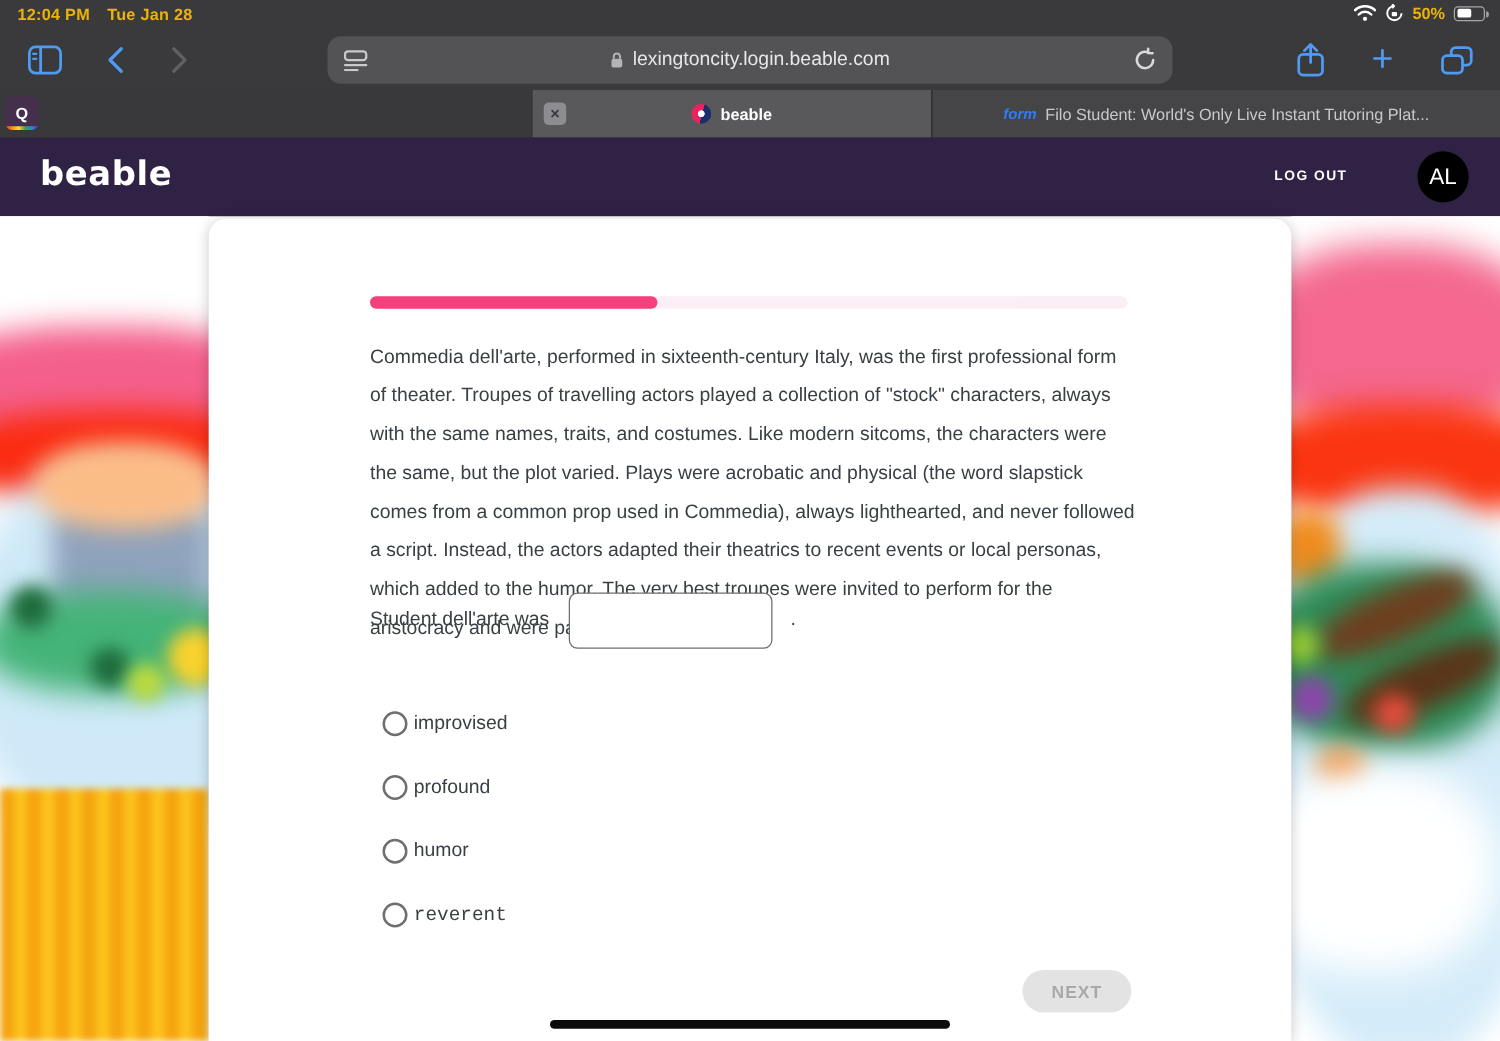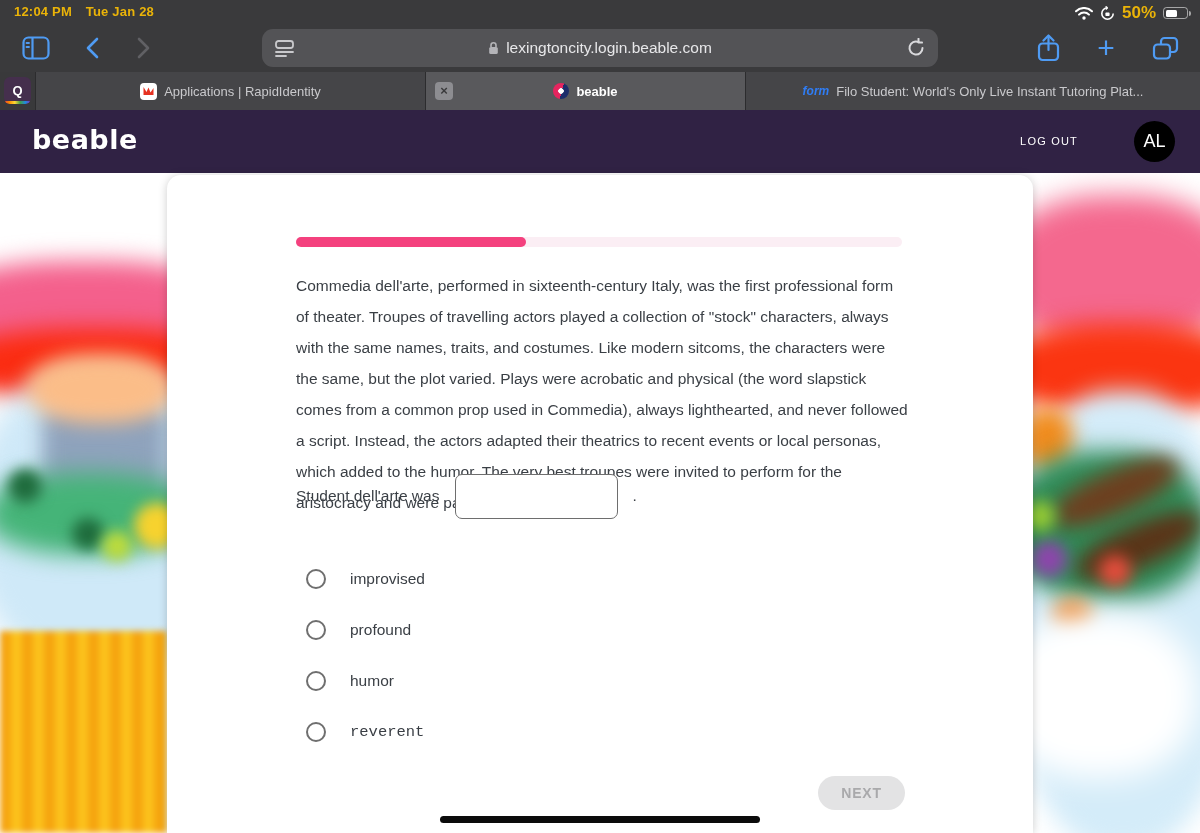--- a/index.html
+++ b/index.html
@@ -5,21 +5,21 @@
   * { margin:0; padding:0; box-sizing:border-box; }
   html,body { width:1200px; height:833px; overflow:hidden; }
   body { font-family:"Liberation Sans", sans-serif; }
   .screen { position:relative; width:1200px; height:833px; background:#3a3a3c; overflow:hidden; }
 
   
   .status-bar { position:absolute; left:0; top:0; width:1200px; height:24px; color:#eab308; }
   .sb-left { position:absolute; left:14px; top:4px; font-size:13px; font-weight:700; letter-spacing:.2px; }
   .sb-left span { margin-right:10px; }
   .sb-right { position:absolute; right:12px; top:3px; display:flex; align-items:center; gap:7px; }
-  .sb-right .pct { font-size:17px; font-weight:700; }
+  .sb-right .pct { font-size:13px; font-weight:700; }
   .battery { position:relative; width:25px; height:12px; border:1px solid rgba(255,255,255,.55); border-radius:3.5px; }
   .battery .fill { position:absolute; left:1.5px; top:1.5px; bottom:1.5px; width:50%; background:#fff; border-radius:1.5px; }
   .battery .nub { position:absolute; right:-4px; top:3px; width:2.5px; height:5px; background:rgba(255,255,255,.55); border-radius:0 2px 2px 0; }
 
   
   .toolbar { position:absolute; left:0; top:24px; width:1200px; height:48px; }
   .tb-btn { position:absolute; top:0; height:48px; display:flex; align-items:center; justify-content:center; background:none; border:none; cursor:pointer; }
   .url-pill { position:absolute; left:262px; top:5px; width:676px; height:38px; background:#535356; border-radius:11px; display:flex; align-items:center; }
   .url-reader { position:absolute; left:13px; top:11px; }
   .url-center { flex:1; display:flex; align-items:center; justify-content:center; gap:7px; color:#e7e7e9; font-size:15.5px; }
@@ -34,39 +34,39 @@
   .tab-close { position:absolute; left:9px; top:10px; width:18px; height:18px; border-radius:4px; background:#8d8d91; color:#3a3a3c; font-size:13px; line-height:17px; text-align:center; font-weight:700; cursor:pointer; }
   .fav-rapid { width:17px; height:17px; border-radius:4px; background:#fff; display:flex; align-items:center; justify-content:center; }
   .fav-beable { width:16px; height:16px; border-radius:50%;
       background: radial-gradient(circle at 50% 50%, #ffffff 0 2.5px, transparent 3px),
                   linear-gradient(105deg, #e5255f 54%, #1d2d6b 54%); }
   .fav-filo { color:#2f7df6; font-size:12px; font-weight:700; font-style:italic; }
 
   
   .app-header { position:absolute; left:0; top:110px; width:1200px; height:63px; background:#302244; }
   .logo { position:absolute; left:32px; top:14px; color:#fff; font-family:"DejaVu Sans", sans-serif; font-weight:800; font-size:27px; letter-spacing:.5px; }
-  .logout { position:absolute; right:122px; top:25px; color:#fff; font-size:11px; font-weight:400; letter-spacing:1.2px; background:none; border:none; cursor:pointer; }
+  .logout { position:absolute; right:122px; top:25px; color:#fff; font-size:11px; font-weight:700; letter-spacing:1.2px; background:none; border:none; cursor:pointer; }
   .avatar { position:absolute; right:25px; top:11px; width:41px; height:41px; border-radius:50%; background:#000000; color:#fff; font-size:18px; display:flex; align-items:center; justify-content:center; cursor:pointer; }
 
   
   .page { position:absolute; left:0; top:173px; width:1200px; height:660px; background:#fff; }
   .bg-strip { position:absolute; top:0; height:660px; overflow:hidden; background:#fff; }
   .bg-strip.left { left:0; width:167px; }
   .bg-strip.right { left:1033px; width:167px; }
   .blob { position:absolute; filter:blur(12px); border-radius:45%; }
 
   
   .card { position:absolute; left:167px; top:2px; width:866px; height:658px; background:#fff; border-radius:14px 14px 0 0; box-shadow:0 1px 10px rgba(0,0,0,.20); }
   .progress { position:absolute; left:129px; top:62px; width:606px; height:10px; border-radius:5px; background:#fbeef4; }
   .progress .bar { height:10px; border-radius:5px; background:#f4417e; }
   .passage { position:absolute; left:129px; top:95px; width:614px; font-size:15.5px; line-height:31px; color:#3a3f45; }
   .question-row { position:absolute; left:129px; top:298px; height:46px; display:flex; align-items:center; color:#3a3f45; font-size:15.5px; }
   .answer-box { margin-left:16px; width:163px; height:45px; border:1px solid #6e6e6e; border-radius:7px; background:#fff; font-size:16px; padding:0 10px; color:#3a3f45; }
   .q-period { margin-left:14px; }
-  .option { position:absolute; left:139px; height:24px; display:flex; align-items:center; gap:24px; cursor:pointer; }
+  .option { position:absolute; left:139px; height:24px; display:flex; align-items:center; gap:5px; cursor:pointer; }
   .radio { width:20px; height:20px; border:2px solid #6f6f6f; border-radius:50%; background:#fff; flex:0 0 auto; }
   .opt-label { font-size:15.5px; color:#3a3f45; }
   .next-btn { position:absolute; left:651px; top:601px; width:87px; height:34px; border:none; border-radius:17px; background:#e3e3e4; color:#a9a9ab; font-size:14px; font-weight:700; letter-spacing:.8px; cursor:default; }
   .home-indicator { position:absolute; left:440px; top:816px; width:320px; height:7px; border-radius:4px; background:#0b0b0b; }
 </style>
 </head>
 <body>
 
 <div class="screen">
 
@@ -153,28 +153,20 @@
         <rect x="2" y="8.5" width="16" height="14" rx="3.5" fill="#3a3a3c" stroke="#4f9bf3" stroke-width="2.2"></rect>
       </svg>
     </button>
   </div>
 
   <div class="tab-bar">
     <div class="pinned">
       <span>Q</span>
       <span class="rainbow"></span>
     </div>
-    <div class="tab" style="left:35px;width:390px;">
-      <span class="fav-rapid">
-        <svg width="11" height="10" viewBox="0 0 11 10">
-            <path d="M0.5 9 L0.5 1 L3.5 6 L5.5 1.5 L7.5 6.5 L10.5 2 L10.5 9 Z" fill="#e63222"></path>
-          </svg>
-      </span>
-      <span>Applications | RapidIdentity</span>
-    </div>
     <div class="tab active" style="left:425px;width:320px;">
       <span class="tab-close">×</span>
       <span class="fav-beable"></span>
       <span>beable</span>
     </div>
     <div class="tab" style="left:745px;width:455px;">
       <span class="fav-filo">form</span>
       <span>Filo Student: World's Only Live Instant Tutoring Plat...</span>
     </div>
   </div>

